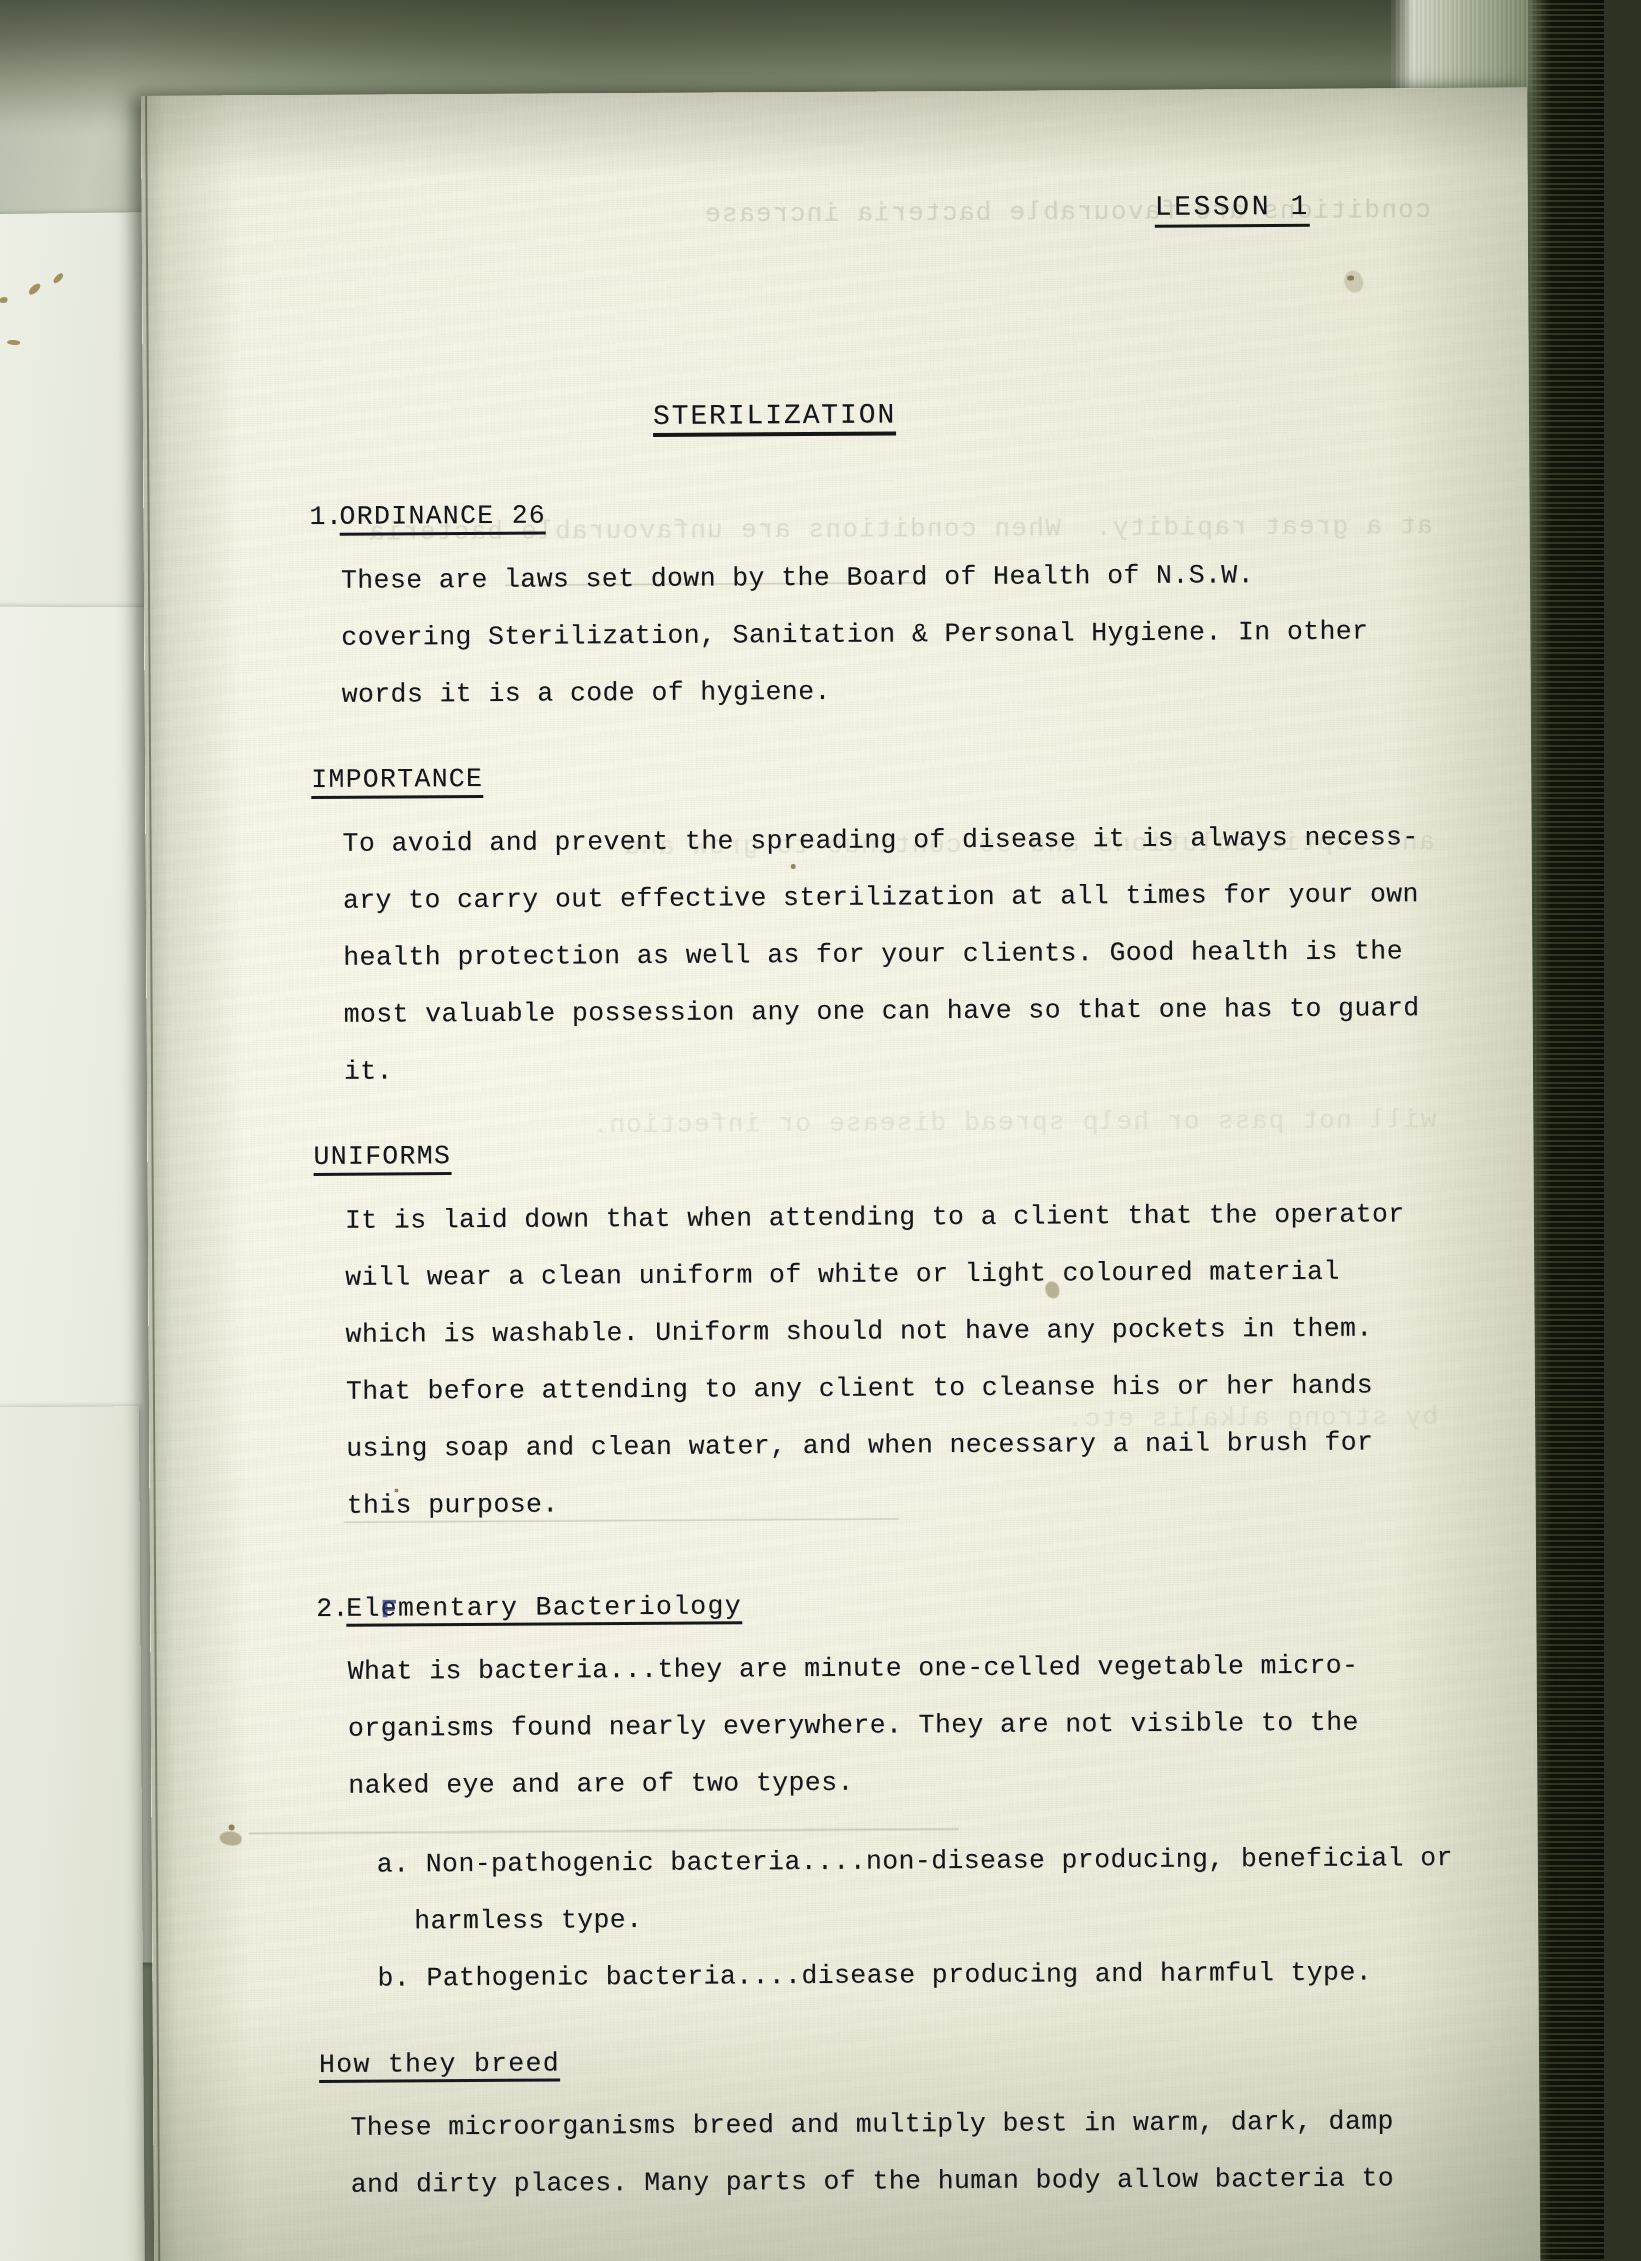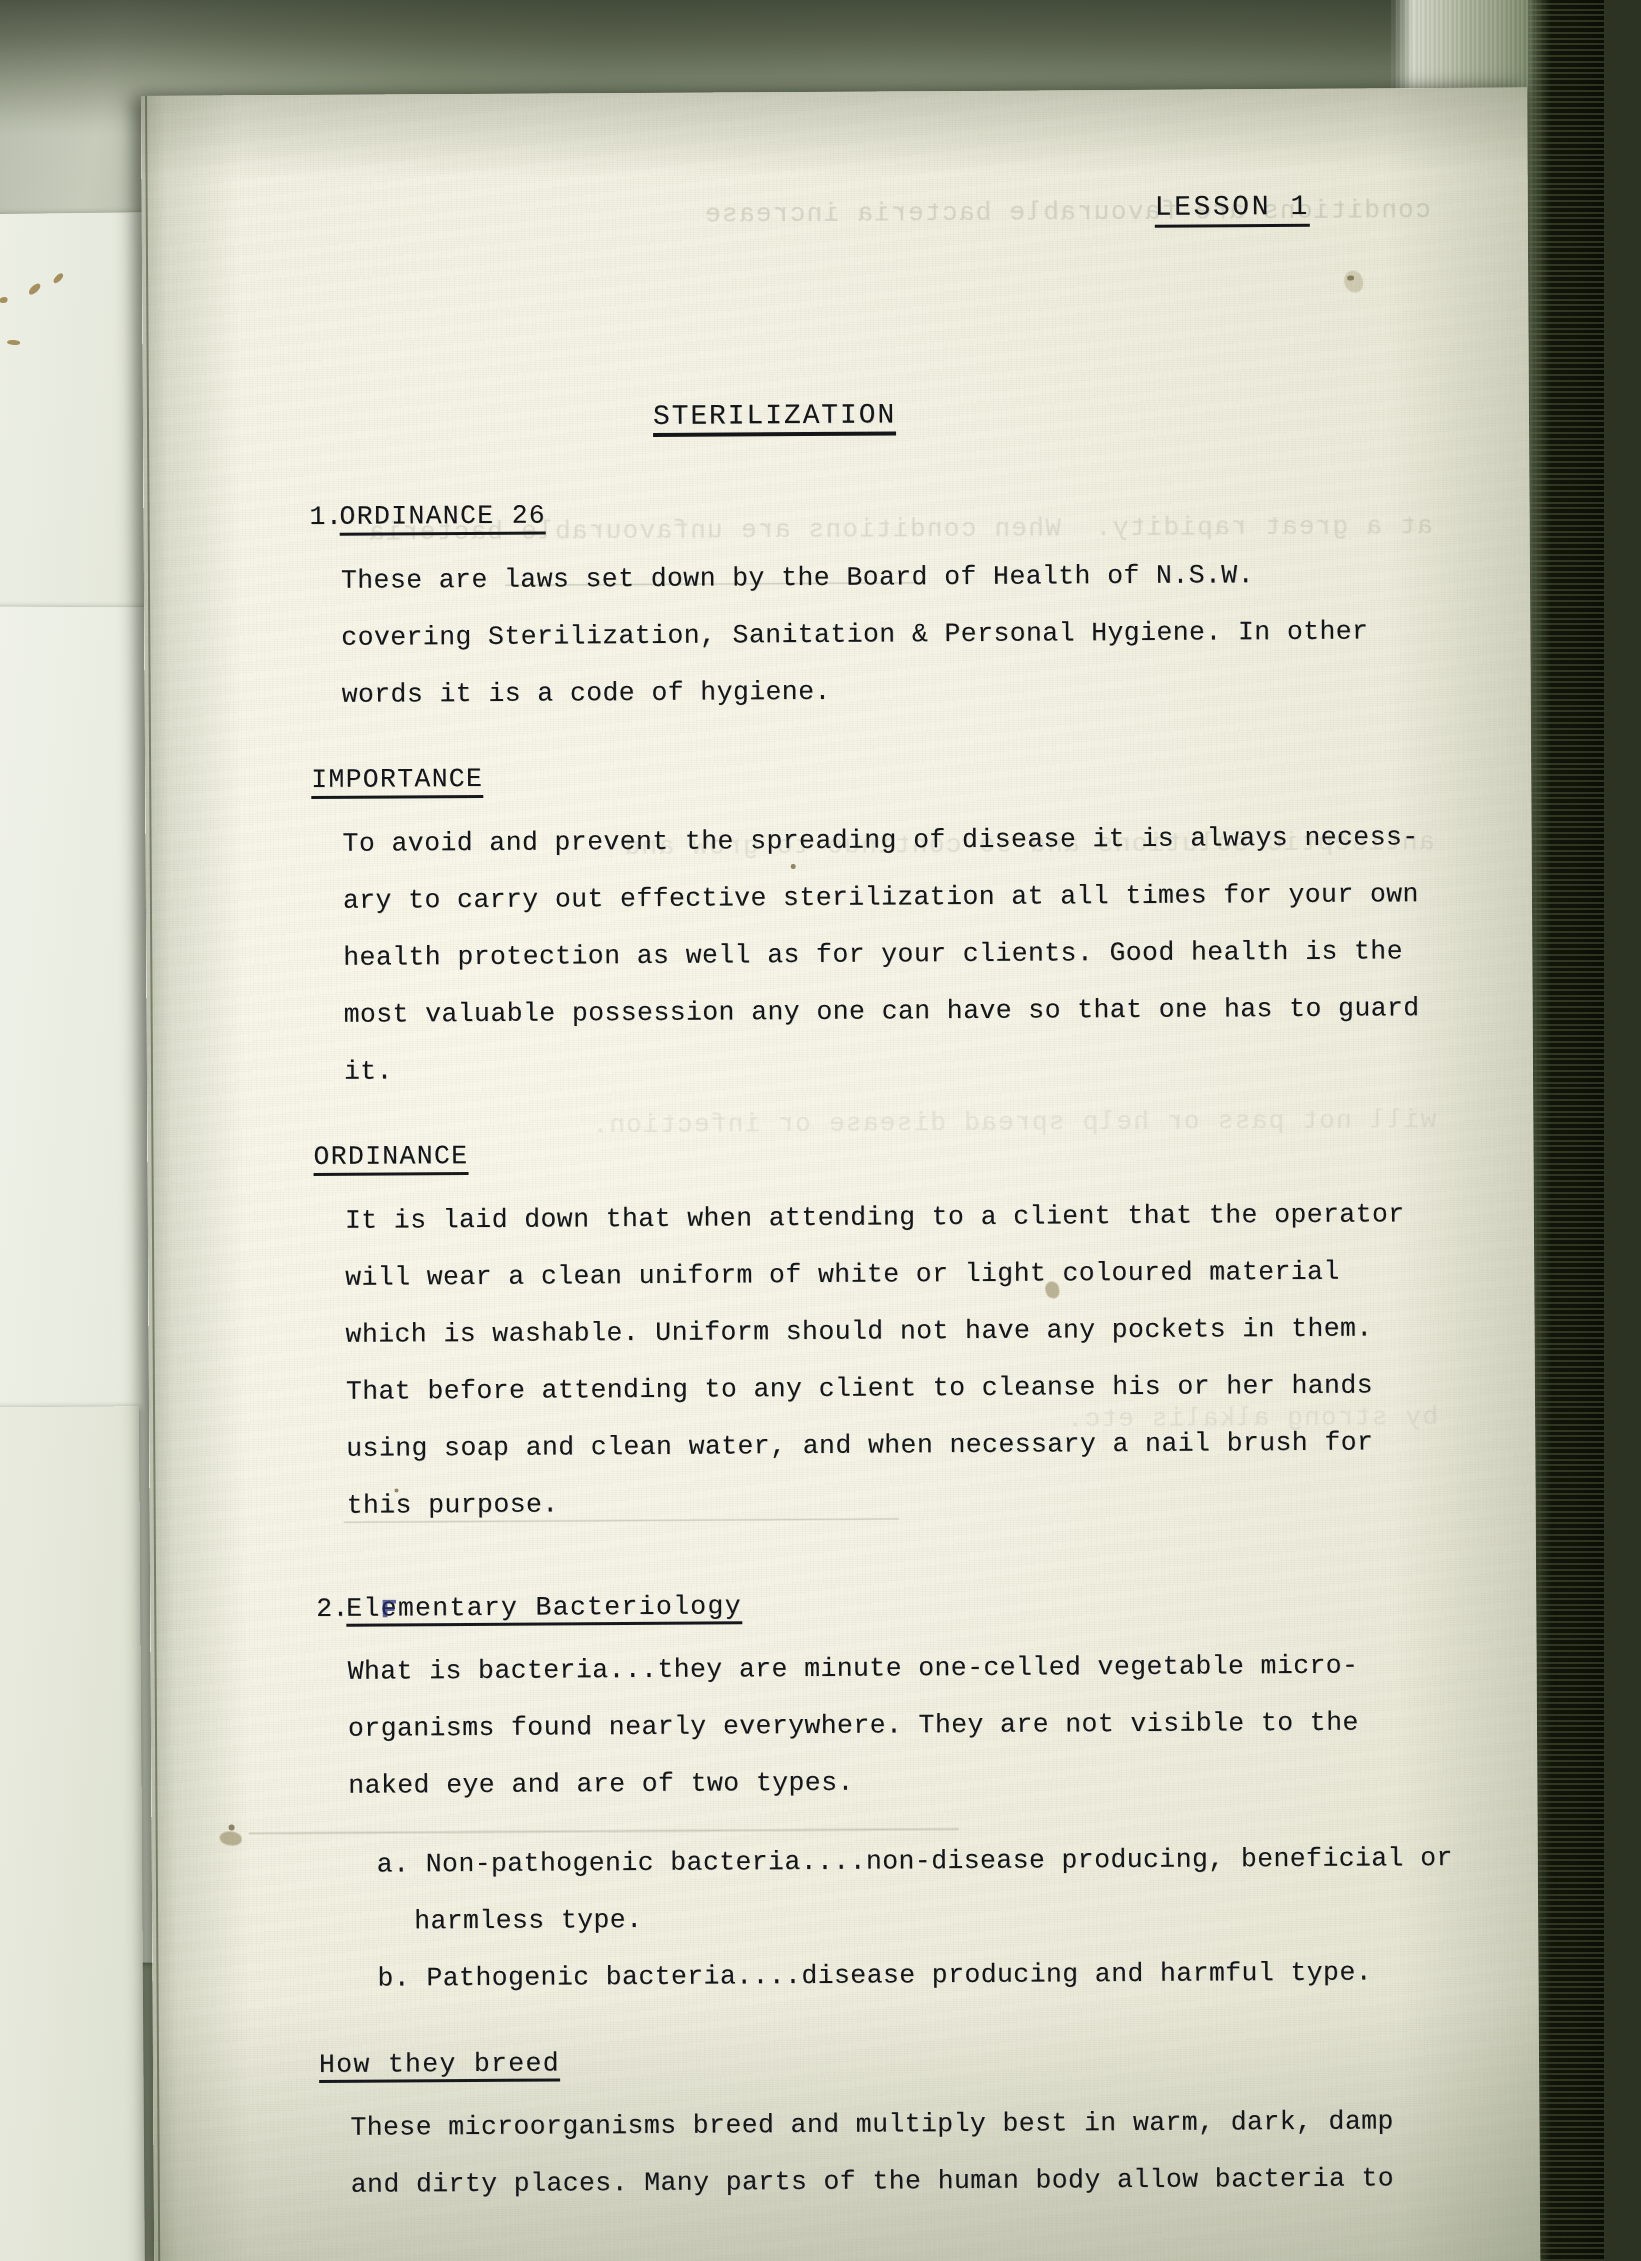--- a/index.html
+++ b/index.html
@@ -380,21 +380,21 @@
           <span class="ln">To avoid and prevent the spreading of disease it is always necess-</span>
           <span class="ln">ary to carry out effective sterilization at all times for your own</span>
           <span class="ln">health protection as well as for your clients. Good health is the</span>
           <span class="ln">most valuable possession any one can have so that one has to guard</span>
           <span class="ln">it.</span>
         </div>
 
         <div class="spacer-sm"></div>
 
         <div>
-          <span class="sub-head">ORDINANCE</span>
+          <span class="sub-head">UNIFORMS</span>
         </div>
         <div class="para">
           <span class="ln">It is laid down that when attending to a client that the operator</span>
           <span class="ln">will wear a clean uniform of white or light coloured material</span>
           <span class="ln">which is washable. Uniform should not have any pockets in them.</span>
           <span class="ln">That before attending to any client to cleanse his or her hands</span>
           <span class="ln">using soap and clean water, and when necessary a nail brush for</span>
           <span class="ln">this purpose.</span>
         </div>
 

